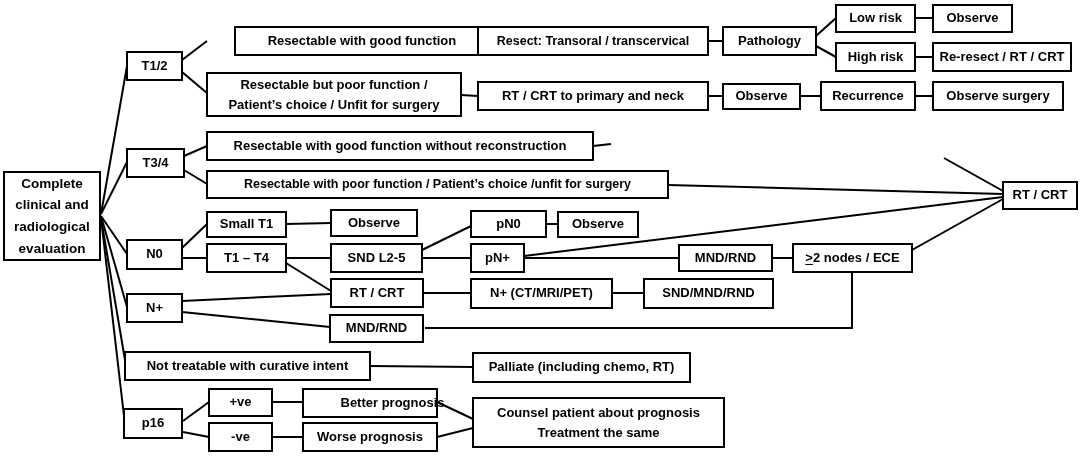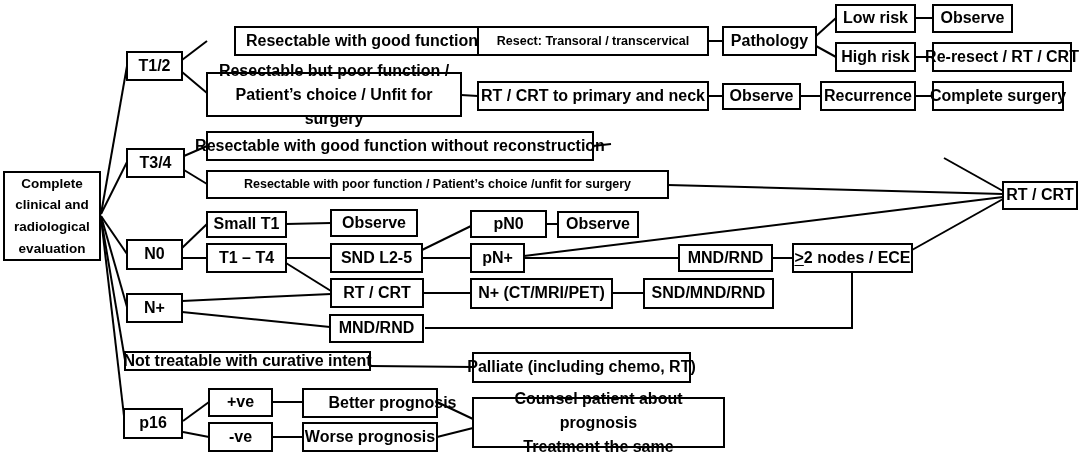--- a/index.html
+++ b/index.html
@@ -6,21 +6,21 @@
   #canvas {
     position:relative; width:1085px; height:456px; background:#ffffff;
     font-family:"Liberation Sans", sans-serif; font-weight:bold; color:#000;
     overflow:hidden;
   }
   svg.edges { position:absolute; left:0; top:0; }
   svg.edges line, svg.edges polyline { stroke:#000000; stroke-width:2; fill:none; }
   .node {
     position:absolute; box-sizing:border-box; border:2.5px solid #000000;
     background:#ffffff; display:flex; align-items:center; justify-content:center;
-    text-align:center; font-size:16px; line-height:1.15; white-space:nowrap;
+    text-align:center; font-size:13px; line-height:1.15; white-space:nowrap;
     padding:0 1px;
   }
   .wrap { white-space:pre-line; }
   .lh-root { line-height:1.6; font-size:13.5px; }
   .lh-2 { line-height:1.5; }
   .s125 { font-size:12.5px; }
   .u { text-decoration:underline; text-underline-offset:2px; }
 </style>
 </head>
 <body>
@@ -92,21 +92,21 @@
   <div class="node" style="left:835px;top:4px;width:81px;height:29px;">Low risk</div>
   <div class="node" style="left:932px;top:4px;width:81px;height:29px;">Observe</div>
   <div class="node" style="left:835px;top:42px;width:81px;height:30px;">High risk</div>
   <div class="node" style="left:932px;top:42px;width:140px;height:30px;">Re-resect / RT / CRT</div>
 
   <div class="node wrap lh-2" style="left:206px;top:72px;width:256px;height:45px;">Resectable but poor function /
 Patient’s choice / Unfit for surgery</div>
   <div class="node" style="left:477px;top:81px;width:232px;height:30px;">RT / CRT to primary and neck</div>
   <div class="node" style="left:722px;top:83px;width:79px;height:27px;">Observe</div>
   <div class="node" style="left:820px;top:81px;width:96px;height:30px;">Recurrence</div>
-  <div class="node" style="left:932px;top:81px;width:132px;height:30px;">Complete surgery</div>
+  <div class="node" style="left:932px;top:81px;width:132px;height:30px;">Observe surgery</div>
 
   <div class="node" style="left:126px;top:148px;width:59px;height:30px;">T3/4</div>
   <div class="node" style="left:206px;top:131px;width:388px;height:30px;">Resectable with good function without reconstruction</div>
   <div class="node s125" style="left:206px;top:170px;width:463px;height:29px;">Resectable with poor function / Patient’s choice /unfit for surgery</div>
   <div class="node" style="left:1002px;top:181px;width:76px;height:29px;">RT / CRT</div>
 
   <div class="node" style="left:126px;top:239px;width:57px;height:31px;">N0</div>
   <div class="node" style="left:206px;top:211px;width:81px;height:27px;">Small T1</div>
   <div class="node" style="left:206px;top:243px;width:81px;height:30px;">T1 – T4</div>
   <div class="node" style="left:330px;top:209px;width:88px;height:28px;">Observe</div>
@@ -118,21 +118,21 @@
   <div class="node" style="left:792px;top:243px;width:121px;height:30px;">
       <span><span class="u">&gt;</span><span>2 nodes / ECE</span></span>
     </div>
 
   <div class="node" style="left:126px;top:293px;width:57px;height:30px;">N+</div>
   <div class="node" style="left:330px;top:278px;width:94px;height:30px;">RT / CRT</div>
   <div class="node" style="left:470px;top:278px;width:143px;height:31px;">N+ (CT/MRI/PET)</div>
   <div class="node" style="left:643px;top:278px;width:131px;height:31px;">SND/MND/RND</div>
   <div class="node" style="left:329px;top:314px;width:95px;height:29px;">MND/RND</div>
 
-  <div class="node" style="left:124px;top:351px;width:247px;height:20px;">Not treatable with curative intent</div>
+  <div class="node" style="left:124px;top:351px;width:247px;height:30px;">Not treatable with curative intent</div>
   <div class="node" style="left:472px;top:352px;width:219px;height:31px;">Palliate (including chemo, RT)</div>
 
   <div class="node" style="left:123px;top:408px;width:60px;height:31px;">p16</div>
   <div class="node" style="left:208px;top:388px;width:65px;height:29px;">+ve</div>
   <div class="node" style="left:208px;top:422px;width:65px;height:30px;">-ve</div>
   <div class="node" style="left:302px;top:388px;width:136px;height:30px;padding-left:46px;">Better prognosis</div>
   <div class="node" style="left:302px;top:422px;width:136px;height:30px;">Worse prognosis</div>
   <div class="node wrap lh-2" style="left:472px;top:397px;width:253px;height:51px;">Counsel patient about prognosis
 Treatment the same</div>
 

